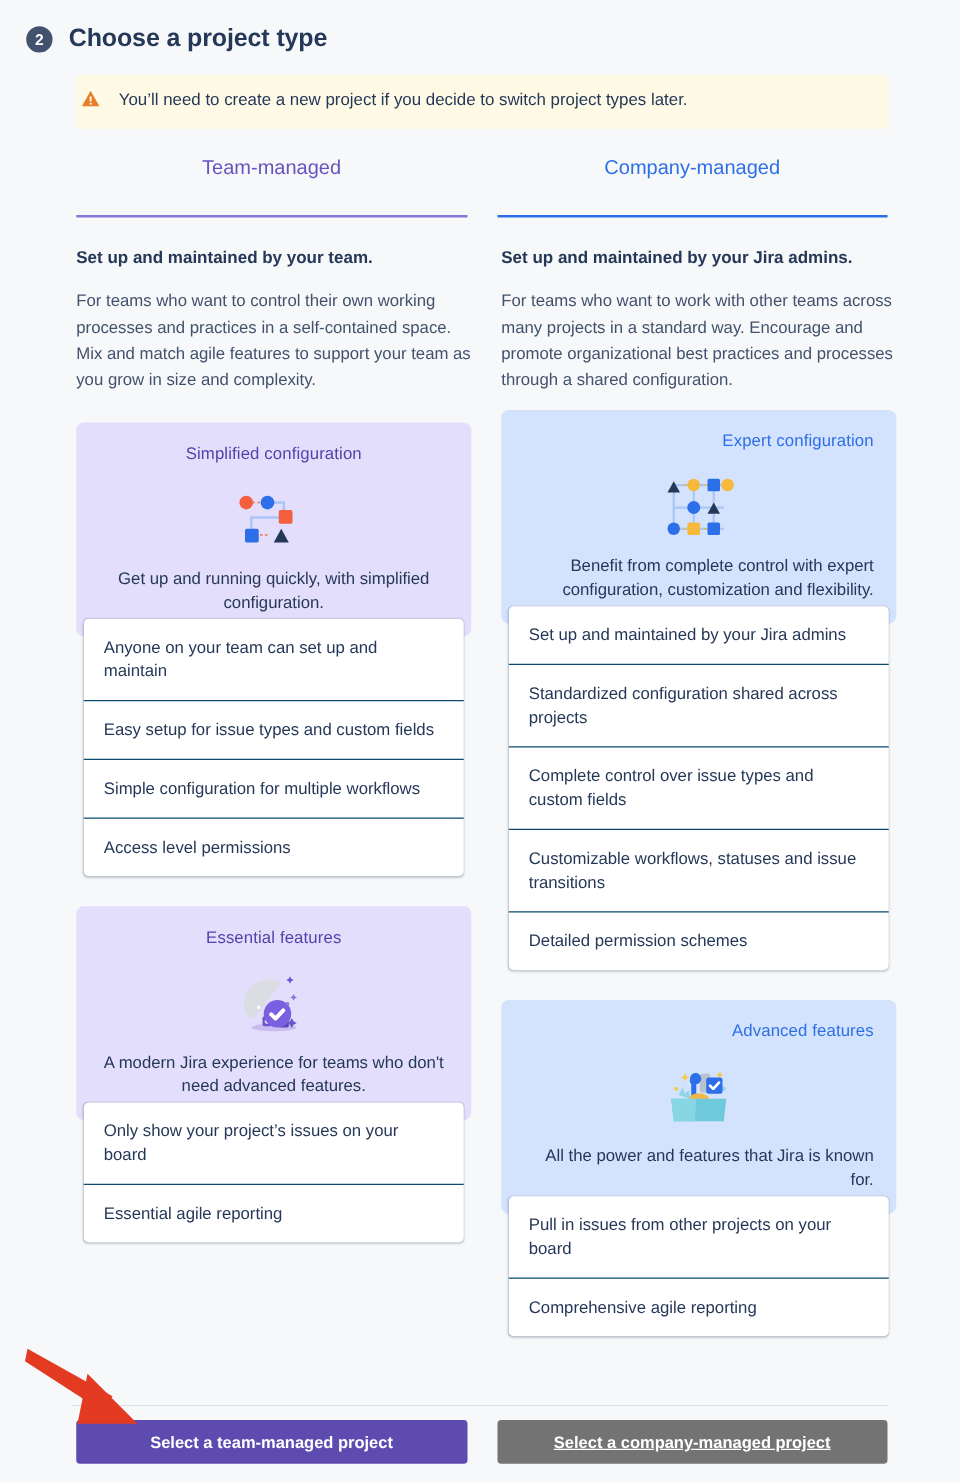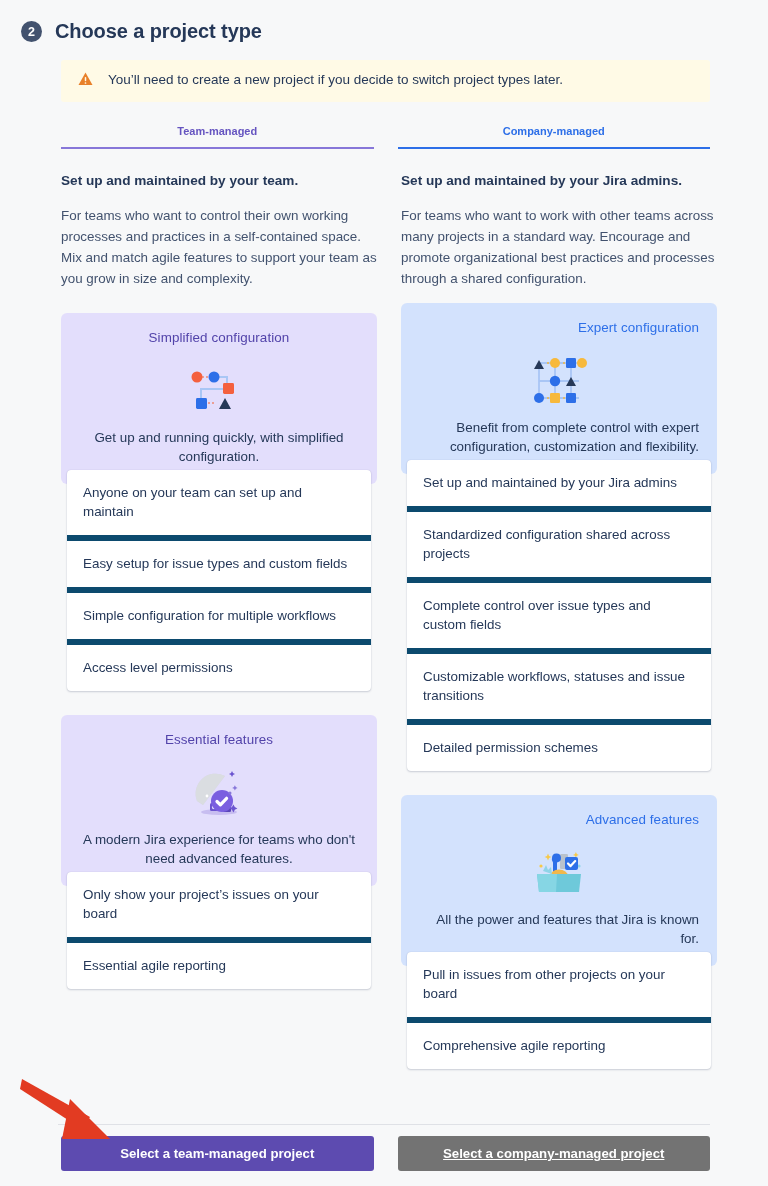--- a/index.html
+++ b/index.html
@@ -43,21 +43,21 @@
     font-weight: 600;
     color: #253858;
     letter-spacing: -0.1px;
   }
 
   
   .warning {
     margin: 17px 58px 0 61px;
     background: #fffae6;
     border-radius: 3px;
-    padding: 11px 14px 12px 17px;
+    padding: 11px 14px 12px 4px;
     display: flex;
     align-items: flex-start;
     gap: 15px;
   }
   .warn-icon {
     flex: 0 0 auto;
     margin-top: 1px;
   }
   .warning-text {
     font-size: 13.5px;
@@ -66,23 +66,23 @@
   }
 
   
   .tabs {
     display: flex;
     margin: 23px 58px 0 61px;
   }
   .tab {
     flex: 1 1 0;
     text-align: center;
-    padding-bottom: 10px;
-    font-size: 11px;
-    font-weight: 700;
+    padding-bottom: 28px;
+    font-size: 16px;
+    font-weight: 400;
     cursor: pointer;
   }
   .tab-team {
     color: #6554c0;
     border-bottom: 2px solid #8777d9;
     margin-right: 12px;
   }
   .tab-company {
     color: #2d6fe8;
     border-bottom: 2px solid #2d6fe8;
@@ -149,21 +149,21 @@
     background: #ffffff;
     border-radius: 4px;
     box-shadow: 0 1px 2px rgba(9,30,66,0.18), 0 0 1px rgba(9,30,66,0.18);
     z-index: 2;
   }
   .list-item {
     font-size: 13.4px;
     color: #253858;
     line-height: 1.42;
     padding: 13px 16px 14px 16px;
-    border-top: 6px solid #0c4a6e;
+    border-top: 1px solid #0c4a6e;
   }
   .list-item:first-child { border-top: none; }
 
   .gap-24 { height: 24px; }
   .gap-14 { height: 14px; }
 
   
   .footer-rule {
     position: absolute;
     left: 58px;

